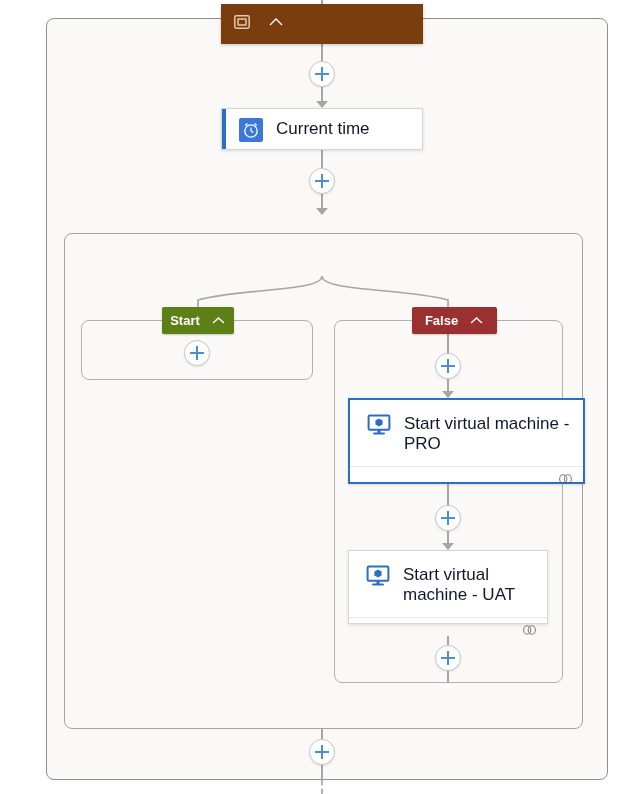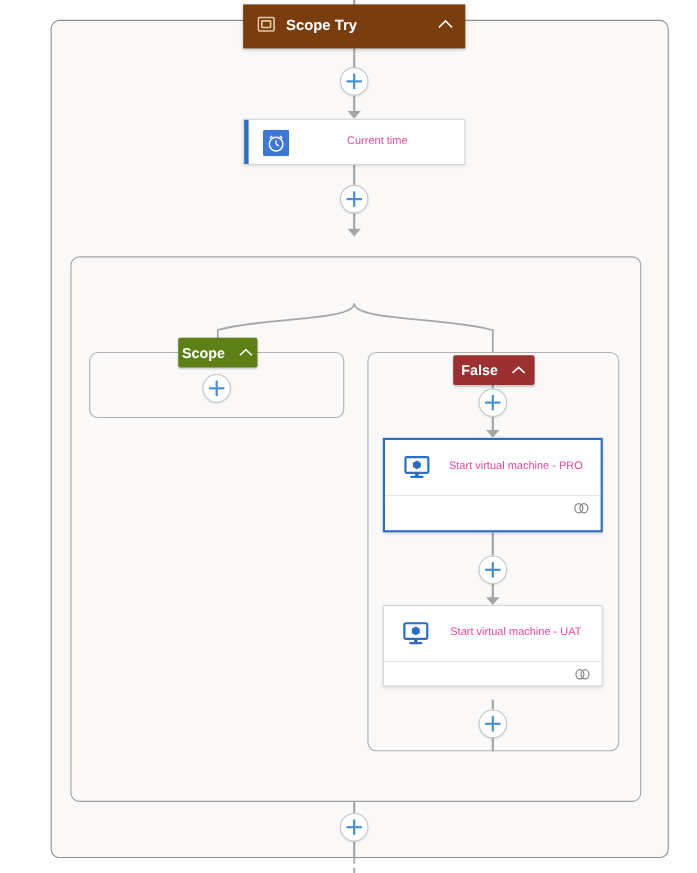--- a/index.html
+++ b/index.html
@@ -171,25 +171,24 @@
     padding: 12px 12px 12px 16px;
   }
   .card-icon {
     flex: 0 0 auto;
     width: 26px; height: 26px;
     margin-right: 12px;
     display: flex; align-items: center; justify-content: center;
   }
   .card-title {
     flex: 1 1 auto;
-    font-size: 10px;
-    color: #ec4899;
+    font-size: 17px;
+    color: #0f172a;
     line-height: 20px;
     padding-top: 2px;
-    text-align: center;
   }
   .card-footer {
     border-top: 1px solid #e6e6e6;
     height: 26px;
     display: flex;
     align-items: center;
     justify-content: flex-end;
     padding-right: 10px;
   }
   .chain-icon { opacity: .75; }
@@ -203,21 +202,20 @@
 
   <div class="vline" style="left:321px; top:0px; height:10px;"></div>
 
   <div class="node-header" id="scope-try-header" style="left:221px; top:4px; width:202px; height:40px;">
     <span class="hdr-icon">
       <svg width="16" height="14" viewBox="0 0 16 14">
         <rect x="0.8" y="0.8" width="14.4" height="12.4" rx="1.4" fill="none" stroke="#e6c9a8" stroke-width="1.5"></rect>
         <rect x="4" y="4" width="8" height="6" rx="0.6" fill="none" stroke="#e6c9a8" stroke-width="1.5"></rect>
       </svg>
     </span>
-    <span class="hdr-label">Scope Try</span>
     <span class="chev">
       <svg width="16" height="10" viewBox="0 0 16 10">
         <polyline points="2,8 8,2 14,8" fill="none" stroke="#ffffff" stroke-width="1.4"></polyline>
       </svg>
     </span>
   </div>
 
   <div class="vline" style="left:321px; top:44px; height:18px;"></div>
   <div class="plus-btn" style="left:309px; top:61px;"></div>
   <div class="vline" style="left:321px; top:87px; height:16px;"></div>
@@ -247,45 +245,45 @@
   <div class="cond-box" style="left:64px; top:233px; width:519px; height:496px;"></div>
 
 
   <svg style="position:absolute; left:0; top:0; width:634px; height:794px; pointer-events:none; z-index:2;">
     <path d="M 322,276 C 322,292 240,288 198,300 L 198,320" fill="none" stroke="#a6a6a6" stroke-width="1.6"></path>
     <path d="M 322,276 C 322,292 406,288 448,300 L 448,320" fill="none" stroke="#a6a6a6" stroke-width="1.6"></path>
   </svg>
 
   <div class="branch-box" style="left:81px; top:320px; width:232px; height:60px;"></div>
   <div class="branch-pill" id="branch-true-pill" style="left:162px; top:307px; width:72px;">
-    <span>Scope</span>
+    <span>Start</span>
     <span>
       <svg width="15" height="9" viewBox="0 0 15 9">
         <polyline points="2,7 7.5,2 13,7" fill="none" stroke="#ffffff" stroke-width="1.4"></polyline>
       </svg>
     </span>
   </div>
   <div class="plus-btn" style="left:184px; top:340px;"></div>
 
   <div class="branch-box" style="left:334px; top:320px; width:229px; height:363px;"></div>
-  <div class="branch-pill" id="branch-false-pill" style="left:412px; top:323px; width:74px;">
+  <div class="branch-pill" id="branch-false-pill" style="left:412px; top:307px; width:85px;">
     <span>False</span>
     <span>
       <svg width="15" height="9" viewBox="0 0 15 9">
         <polyline points="2,7 7.5,2 13,7" fill="none" stroke="#ffffff" stroke-width="1.4"></polyline>
       </svg>
     </span>
   </div>
 
   <div class="vline" style="left:447px; top:334px; height:20px;"></div>
   <div class="plus-btn" style="left:435px; top:353px;"></div>
   <div class="vline" style="left:447px; top:379px; height:13px;"></div>
   <div class="arrowhead" style="left:442px; top:391px;"></div>
 
-  <div class="card selected" style="left:348px; top:398px; width:200px; height:86px;">
+  <div class="card selected" style="left:348px; top:398px; width:237px; height:86px;">
     <div class="card-body">
       <span class="card-icon">
         <svg width="24" height="22" viewBox="0 0 24 22">
           <rect x="1.6" y="1.6" width="20.8" height="14.2" rx="1.2" fill="none" stroke="#2b6fc2" stroke-width="2"></rect>
           <rect x="10.4" y="16" width="3.2" height="3.2" fill="#2b6fc2"></rect>
           <rect x="6" y="18.6" width="12" height="2" rx="1" fill="#2b6fc2"></rect>
           <path d="M12 4.6 L15.6 6.6 L15.6 10.6 L12 12.6 L8.4 10.6 L8.4 6.6 Z" fill="#2b6fc2"></path>
         </svg>
       </span>
       <span class="card-title">Start virtual machine - PRO</span>

